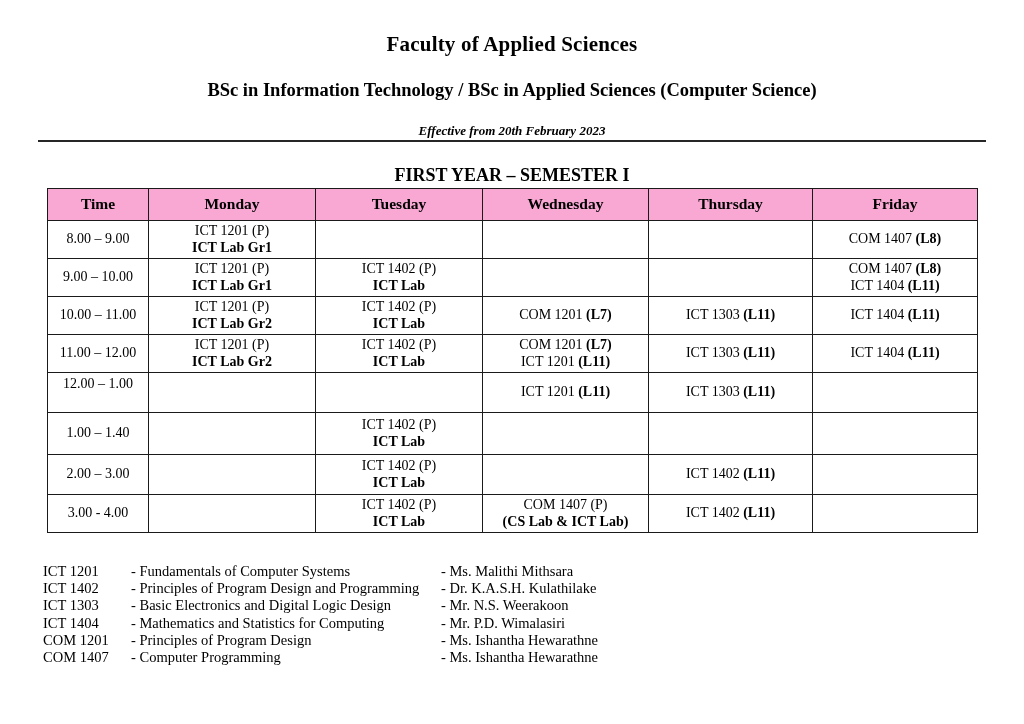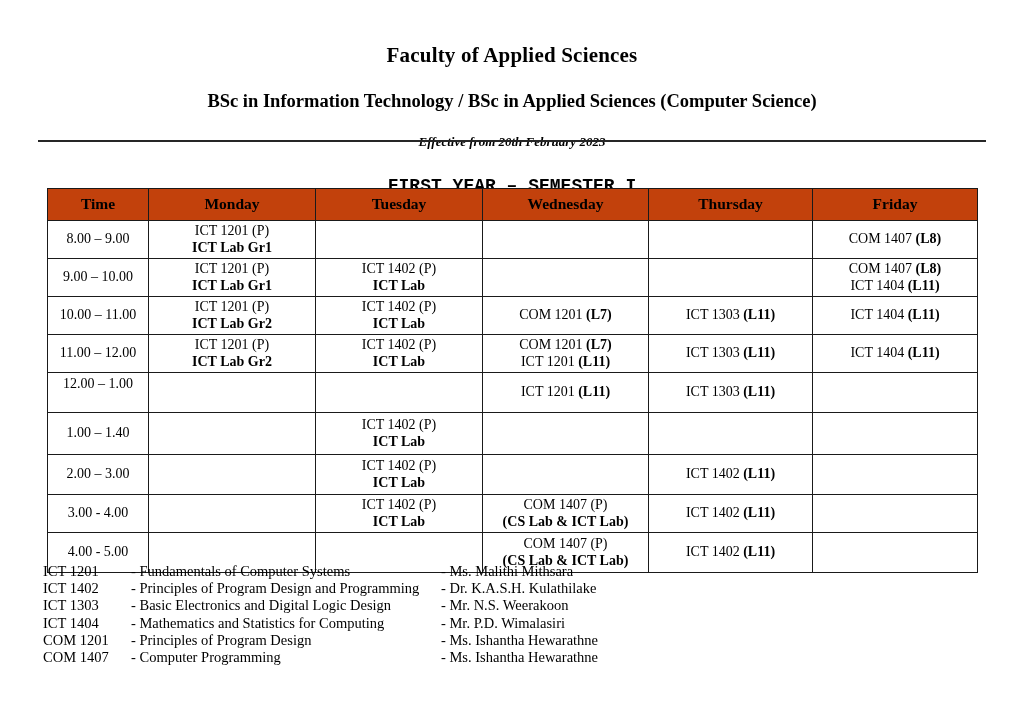--- a/index.html
+++ b/index.html
@@ -14,21 +14,20 @@
     position: relative;
     font-family: "Liberation Serif", "DejaVu Serif", serif;
     color: #000000;
     overflow: hidden;
   }
 
   
   .doc-header {
     text-align: center;
     padding-top: 32px;
-    margin-top: 11px;
   }
   .title-main {
     font-size: 21px;
     font-weight: bold;
     letter-spacing: 0.2px;
     line-height: 1.2;
   }
   .title-sub {
     font-size: 18.5px;
     font-weight: bold;
@@ -71,21 +70,21 @@
   }
   table.timetable td, table.timetable th {
     border: 1.6px solid #1a1a1a;
     padding: 2px 3px;
     text-align: center;
     vertical-align: middle;
     font-size: 14px;
     line-height: 1.18;
   }
   table.timetable thead th {
-    background: #c2410c;
+    background: #f9a8d4;
     font-weight: bold;
     font-size: 15.5px;
     height: 32px;
     padding: 4px 3px;
   }
   col.c-time   { width: 101px; }
   col.c-mon    { width: 167px; }
   col.c-tue    { width: 167px; }
   col.c-wed    { width: 166px; }
   col.c-thu    { width: 164px; }
@@ -127,21 +126,21 @@
 </style>
 </head>
 <body>
 
 <div class="doc-header">
   <div class="title-main">Faculty of Applied Sciences</div>
   <div class="title-sub">BSc in Information Technology / BSc in Applied Sciences (Computer Science)</div>
   <div class="title-effective">Effective from 20th February 2023</div>
 </div>
 <div class="header-rule"></div>
-<div class="doc-header" style="padding-top:0;margin-top:0;font-family:Liberation Mono, monospace;">
+<div class="doc-header" style="padding-top:0;margin-top:0;">
   <div class="title-semester">FIRST YEAR – SEMESTER I</div>
 </div>
 
 <div class="tt-wrap">
   <table class="timetable">
     <colgroup>
       <col class="c-time">
         <col class="c-mon">
         <col class="c-tue">
       <col class="c-wed">
@@ -275,33 +274,20 @@
           </td>
           <td>
             <span class="ln">COM 1407 (P)</span>
             <span class="ln b">(CS Lab &amp; ICT Lab)</span>
           </td>
           <td>
             <span class="ln">ICT 1402 <span class="rm">(L11)</span></span>
           </td>
           <td></td>
         </tr>
-        <tr class="r-h40">
-          <td class="time-cell">4.00 - 5.00</td>
-          <td></td>
-          <td></td>
-          <td>
-            <span class="ln">COM 1407 (P)</span>
-            <span class="ln b">(CS Lab &amp; ICT Lab)</span>
-          </td>
-          <td>
-            <span class="ln">ICT 1402 <span class="rm">(L11)</span></span>
-          </td>
-          <td></td>
-        </tr>
       </tbody>
   </table>
 </div>
 
 <div class="legend" id="legend-list">
     <div class="legend-row">
       <span class="lg-code">ICT 1201</span>
       <span class="lg-desc">- Fundamentals of Computer Systems</span>
       <span class="lg-staff">- Ms. Malithi Mithsara</span>
     </div>

